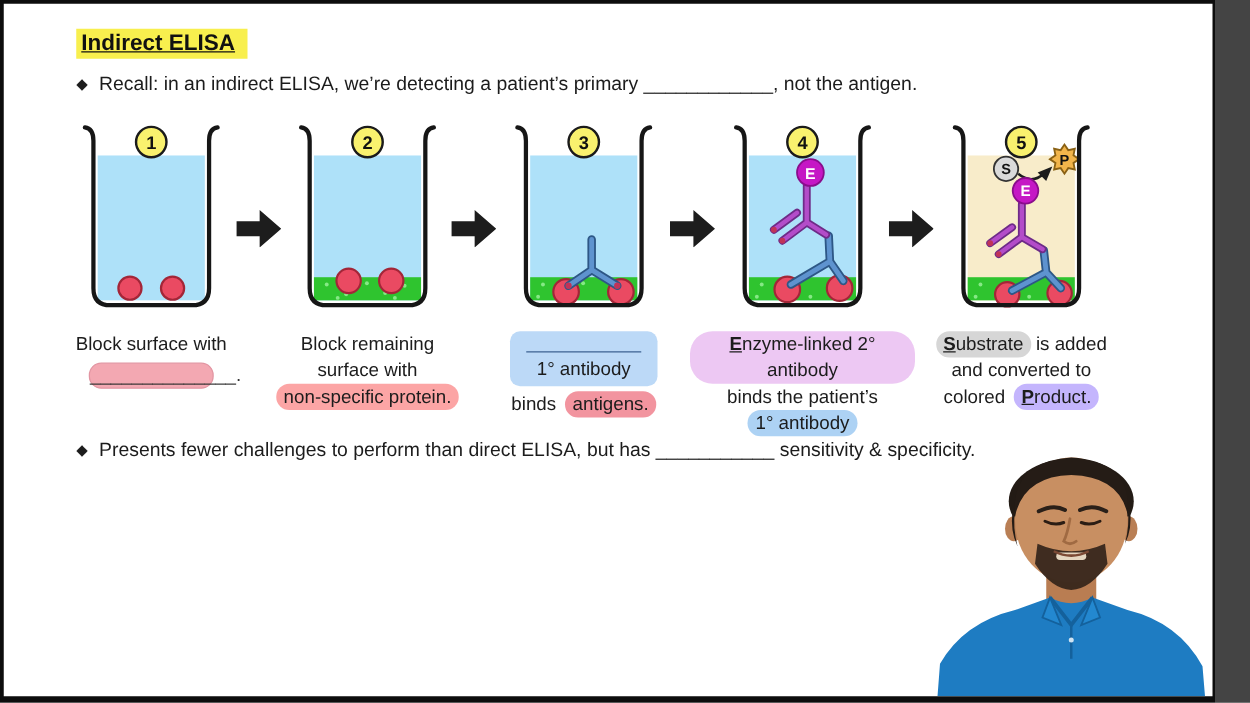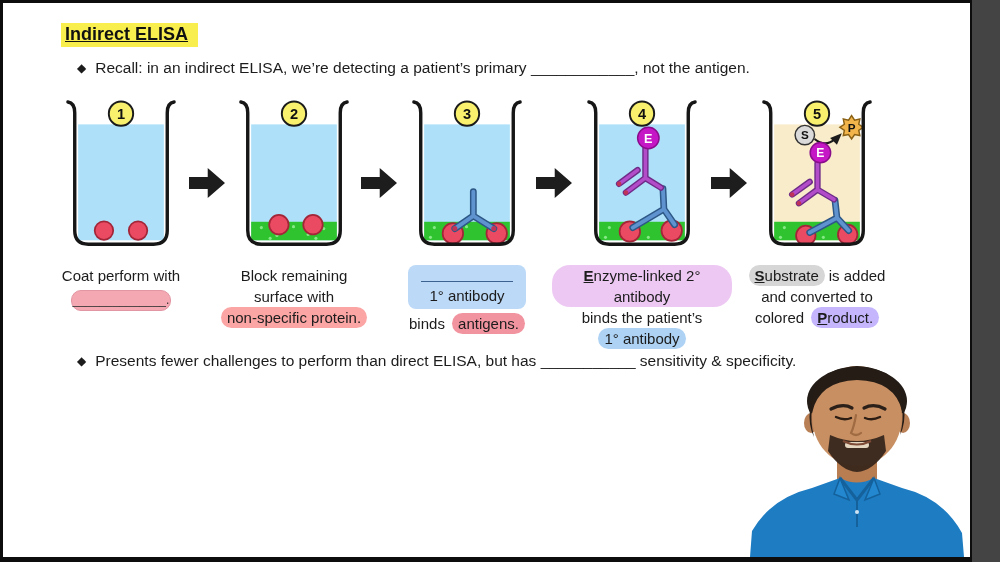--- a/index.html
+++ b/index.html
@@ -1,37 +1,37 @@
 <!DOCTYPE html>
 <html><head>
 <meta charset="utf-8">
 <style>
   html,body{margin:0;padding:0;background:#444;}
   .canvas{position:relative;width:972px;height:562px;background:#0d0d0d;overflow:hidden;
           font-family:"Liberation Sans",sans-serif;color:#1c1c1c;}
   .slide{position:absolute;left:3px;top:3px;right:2px;bottom:5px;background:#ffffff;}
   .title{position:absolute;left:58px;top:20px;display:inline-block;background:#f8ef4e;
          padding:1px 10px 2px 4px;font-size:18px;font-weight:bold;text-decoration:underline;color:#111;}
-  .bullet{position:absolute;left:74px;font-size:15.5px;white-space:nowrap;}
+  .bullet{position:absolute;left:58px;font-size:15.5px;white-space:nowrap;}
   .bullet .diamond{font-size:12px;margin-right:9px;vertical-align:1px;}
   .b1{top:56px;}
   .b2{top:349px;}
   .step{position:absolute;top:94px;width:180px;text-align:center;}
   .step svg.beaker{display:block;margin:0 auto;}
   .cap{margin-top:10px;font-size:15px;line-height:21px;}
   .hl{display:inline-block;padding:0 6px;border-radius:18px;}
   .hl-green{background:#fca5a5;text-align:right;}
   .hl-pink{background:#f2949f;}
   .hl-violet{background:#edc8f3;}
   .hl-blue{background:#add2f4;}
   .hl-gray{background:#d6d6d6;}
   .hl-orange{background:#c4b5fd;}
   .init{font-weight:bold;text-decoration:underline;}
   .pink-blank{display:inline-block;margin-top:4px;width:98px;background:#f3a8b2;
-              border:1px solid #e295a2;border-radius:10px;font-size:12px;line-height:19px;color:#333;}
+              border:1px solid #e295a2;border-radius:10px;font-size:15px;line-height:19px;color:#333;}
   .box3{width:118px;margin:0 auto;background:#bcd9f7;border-radius:8px;padding:8px 0 3px;}
   .box3 .blankline{width:92px;margin:0 auto 4px;border-bottom:1.5px solid #3c6292;height:8px;}
   .box3 .lbl{font-size:15px;line-height:20px;}
   .arrow{position:absolute;top:165px;width:36px;height:30px;background:#1d1d1d;
          clip-path:polygon(0 30%,52% 30%,52% 0,100% 50%,52% 100%,52% 70%,0 70%);}
   .a1{left:186px;} .a2{left:358px;} .a3{left:533px;} .a4{left:708px;}
   .webcam{position:absolute;right:0;bottom:0;}
 </style>
 </head>
 <body>
@@ -48,21 +48,21 @@
   <div class="step" style="left:28px;">
     <svg class="beaker" width="112" height="158" viewBox="0 0 115 160">
       <rect x="13.5" y="27" width="88" height="119" fill="#aee1f9"></rect>
       <circle cx="40" cy="136" r="9.5" fill="#ea4a62" stroke="#a32638" stroke-width="1.8"></circle>
       <circle cx="75" cy="136" r="9.5" fill="#ea4a62" stroke="#a32638" stroke-width="1.8"></circle>
       <path d="M3,4 Q10,5 10,15 L10,136 Q10,150 24,150 L91,150 Q105,150 105,136 L105,15 Q105,5 112,4" fill="none" stroke="#161616" stroke-width="3.5" stroke-linecap="round"></path>
       <circle cx="57.5" cy="16" r="12.5" fill="#f9f16e" stroke="#1b1b1b" stroke-width="2"></circle>
       <text x="57.5" y="21.5" text-anchor="middle" font-size="15" font-weight="bold" fill="#111">1</text>
     </svg>
     <div class="cap">
-      <div>Coat perform with</div>
+      <div>Block surface with</div>
       <div class="pink-blank">______________.</div>
     </div>
   </div>
 
   <div class="arrow a1"></div>
 
   <div class="step" style="left:201px;">
     <svg class="beaker" width="112" height="158" viewBox="0 0 115 160">
       <rect x="13.5" y="27" width="88" height="119" fill="#aee1f9"></rect>
       <rect x="13.5" y="127" width="88" height="19" fill="#2fc42f"></rect>

